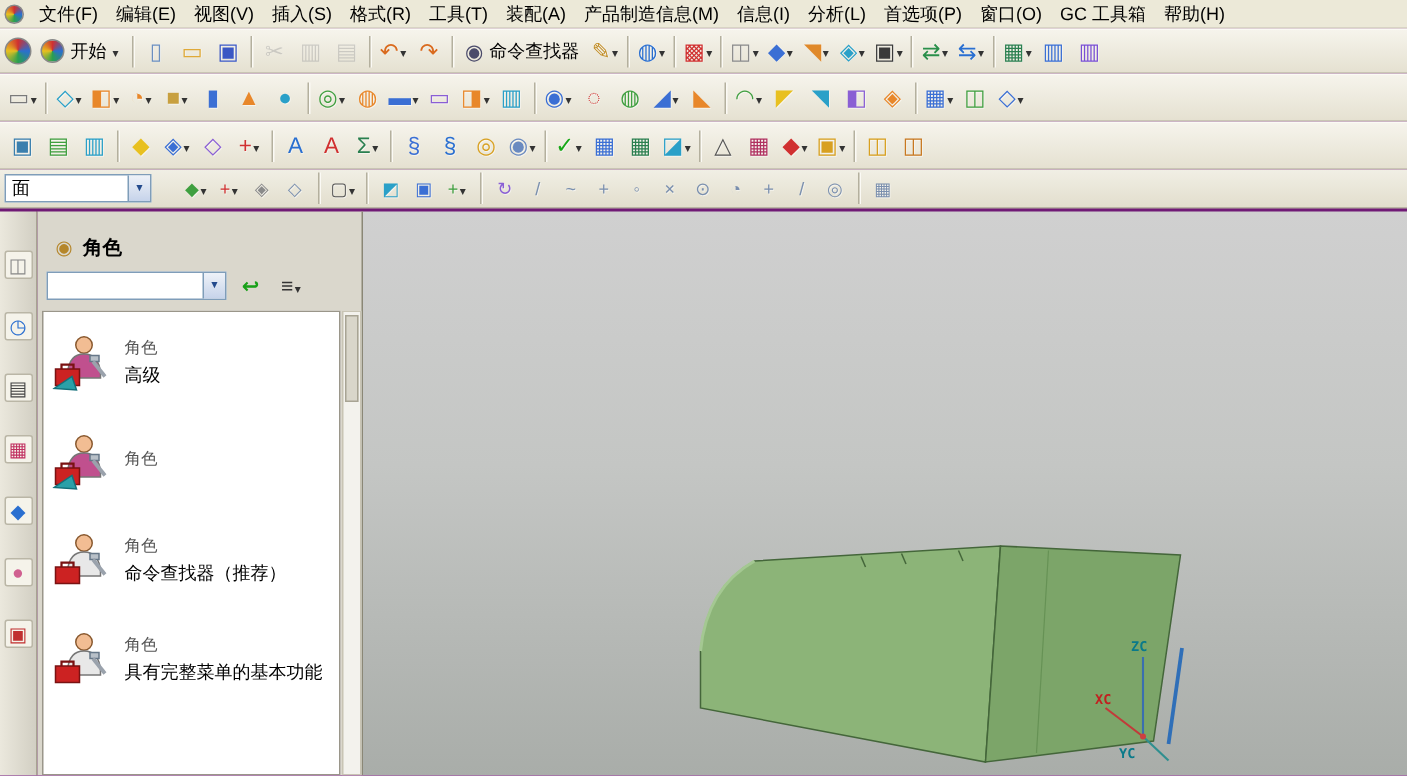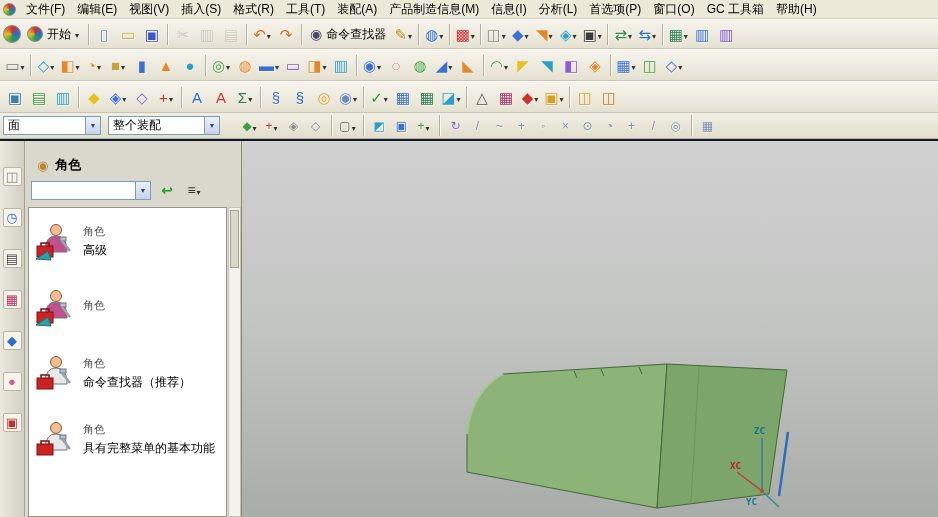--- a/index.html
+++ b/index.html
@@ -1,18 +1,18 @@
 <!DOCTYPE html>
 <html><head>
 <meta charset="utf-8">
 <style>
   * { margin:0; padding:0; box-sizing:border-box; }
   html,body { width:938px; height:517px; overflow:hidden; }
   body { font-family:"Liberation Sans","DejaVu Sans",sans-serif; }
-  #app { position:relative; width:938px; height:517px; background:#0f172a; overflow:hidden; }
+  #app { position:relative; width:938px; height:517px; background:#701a75; overflow:hidden; }
 
   
   .menubar { height:19px; display:flex; align-items:center; padding-left:3px;
              background:#ece9d8; border-bottom:1px solid #d8d4c4; }
   .menu-item { font-size:12px; padding:1px 6px; color:#000; white-space:nowrap; cursor:default; }
   .nxlogo { width:18px; height:18px; border-radius:50%; flex:0 0 auto;
             background:conic-gradient(#d03030,#2a6fd0,#2a9f4f,#e8c020,#d03030);
             border:1px solid #888; }
   .nxlogo.xs { width:13px; height:13px; margin-right:4px; }
   .nxlogo.sm { width:16px; height:16px; }
@@ -388,24 +388,20 @@
       <span class="tbi">
         <span class="glyph" style="color: rgb(216, 160, 32);">◫</span>
       </span>
       <span class="tbi">
         <span class="glyph" style="color: rgb(200, 120, 32);">◫</span>
       </span>
     </div>
   <div class="selbar" id="selbar">
       <div class="combo sel-combo-0">
         <span class="combo-value">面</span>
-        <span class="combo-btn"></span>
-      </div>
-      <div class="combo sel-combo-1">
-        <span class="combo-value">整个装配</span>
         <span class="combo-btn"></span>
       </div>
       <span style="width: 14px;"></span>
       <span class="tbi sm">
         <span class="glyph" style="color: rgb(63, 159, 63);">◆</span>
         <span class="dd"></span>
       </span>
       <span class="tbi sm">
         <span class="glyph" style="color: rgb(208, 48, 48);">+</span>
         <span class="dd"></span>

